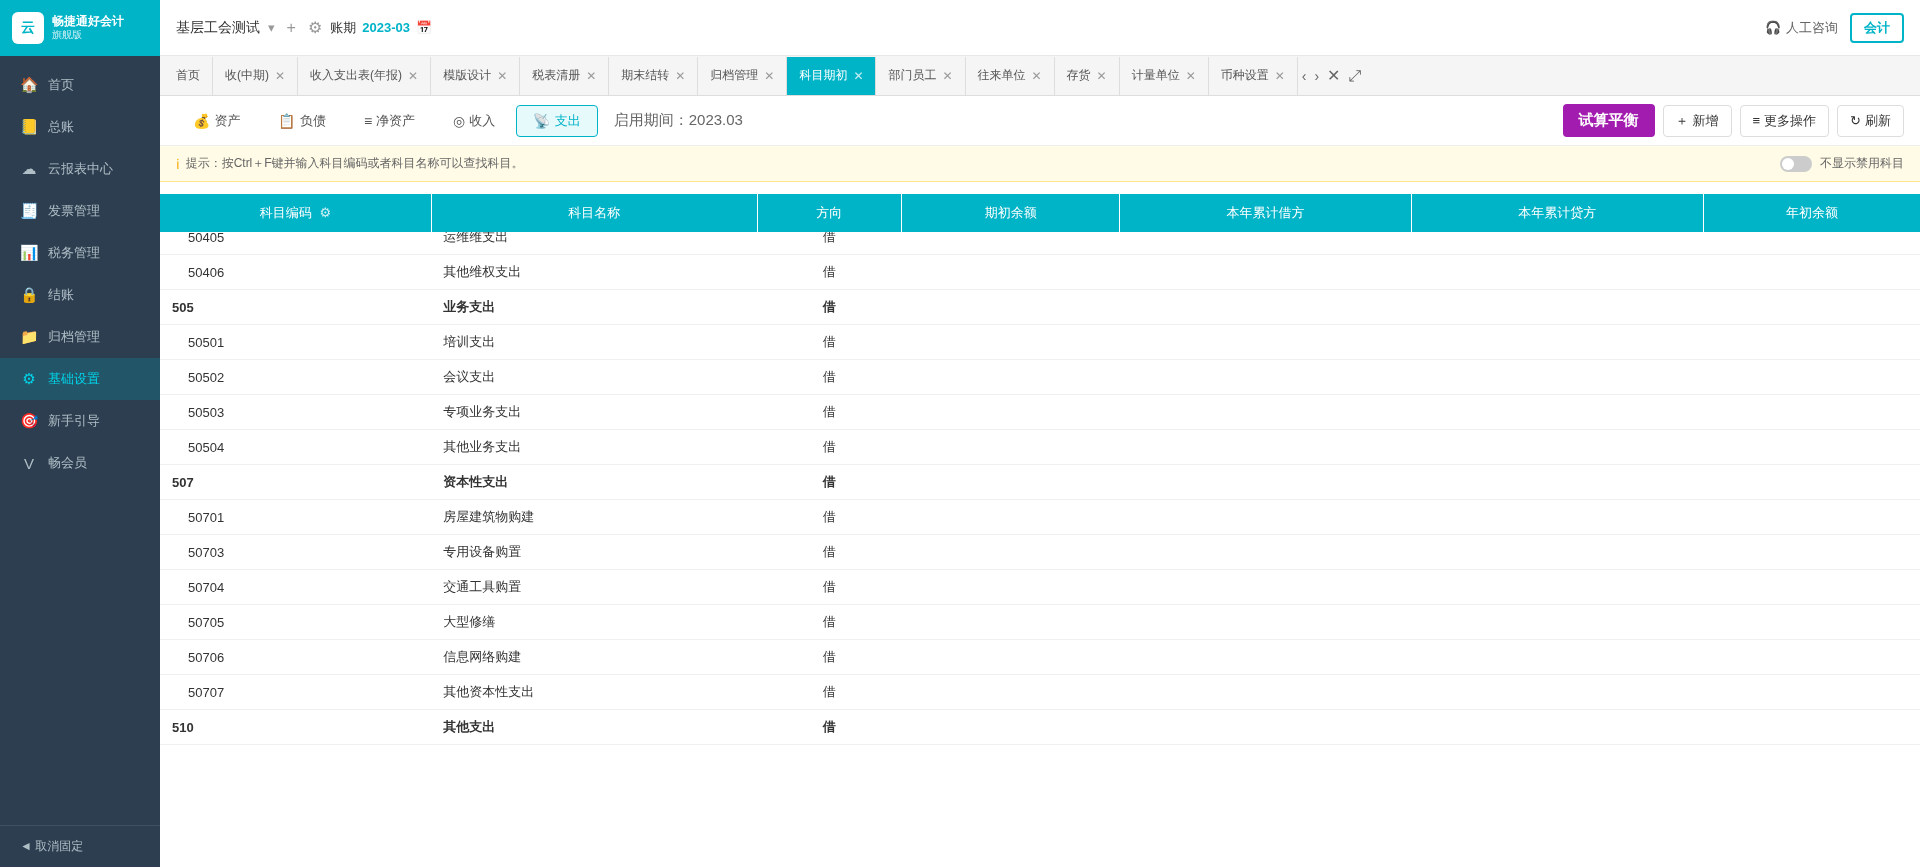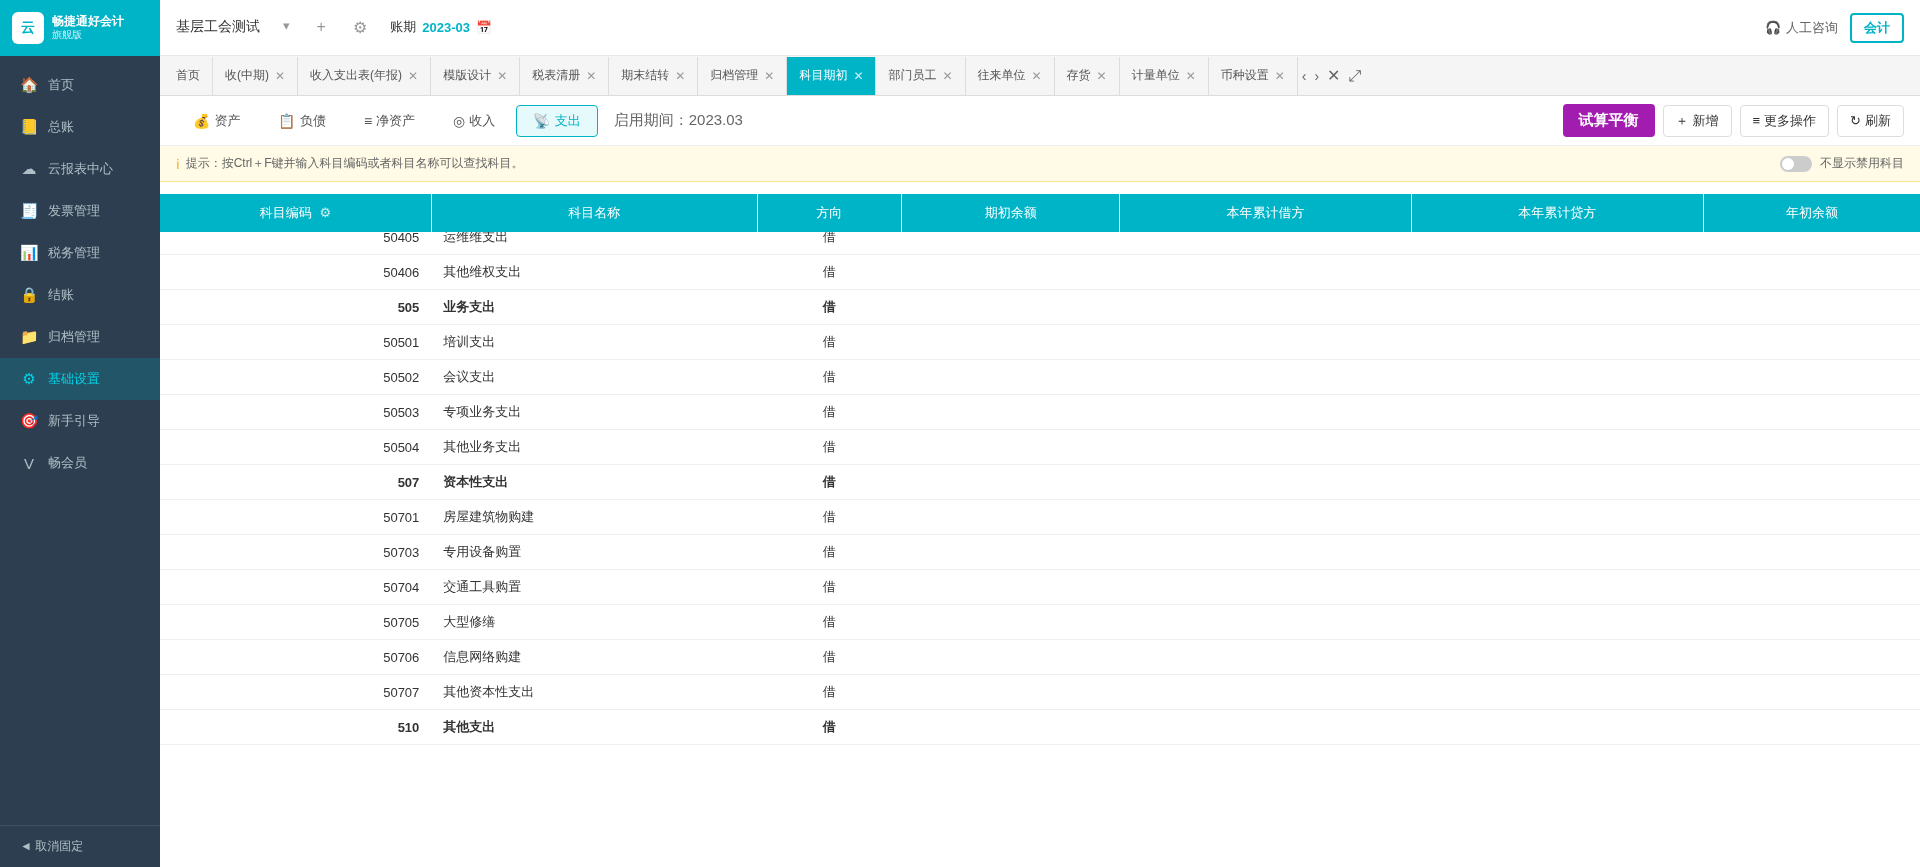--- a/index.html
+++ b/index.html
@@ -52,21 +52,21 @@
 
     
     .topbar {
       background: #fff;
       height: 56px;
       display: flex; align-items: center; justify-content: space-between;
       padding: 0 16px;
       border-bottom: 1px solid #e8e8e8;
       flex-shrink: 0;
     }
-    .topbar-left { display: flex; align-items: flex-start; gap: 23px; }
+    .topbar-left { display: flex; align-items: center; gap: 8px; }
     .company-name { font-size: 14px; color: #333; }
     .period { display: flex; align-items: center; gap: 6px; font-size: 13px; color: #333; }
     .topbar-right { display: flex; align-items: center; gap: 12px; }
     .help-btn { display: flex; align-items: center; gap: 4px; color: #666; font-size: 13px; cursor: pointer; }
     .account-btn {
       border: 2px solid #00b4c8;
       color: #00b4c8; font-size: 13px; font-weight: bold;
       padding: 4px 12px; border-radius: 4px; cursor: pointer;
     }
 
@@ -167,21 +167,21 @@
     table { width: 100%; border-collapse: collapse; font-size: 13px; }
     thead tr { background: #00b4c8; color: #fff; position: sticky; top: 12px; z-index: 10; }
     thead th {
       padding: 10px 12px; text-align: center;
       font-weight: normal; white-space: nowrap;
       border-right: 1px solid rgba(255,255,255,0.2);
     }
     thead th:last-child { border-right: none; }
     tbody tr { border-bottom: 1px solid #f0f0f0; }
     tbody td { padding: 8px 12px; color: #333; text-align: center; }
-    tbody td:first-child { text-align: right; margin-left: 44px; }
+    tbody td:first-child { text-align: left; margin-left: 44px; }
     tbody td:nth-child(2) { text-align: left; }
     .row-parent > td { font-weight: bold; }
     .row-child > td:first-child { padding-left: 28px; }
 
     
     .table-wrap::-webkit-scrollbar { width: 8px; }
     .table-wrap::-webkit-scrollbar-track { background: #f5f5f5; }
     .table-wrap::-webkit-scrollbar-thumb { background: #ccc; border-radius: 4px; }
 
     .gear-icon { font-size: 13px; margin-left: 4px; cursor: pointer; color: #fff; opacity: 0.8; }

